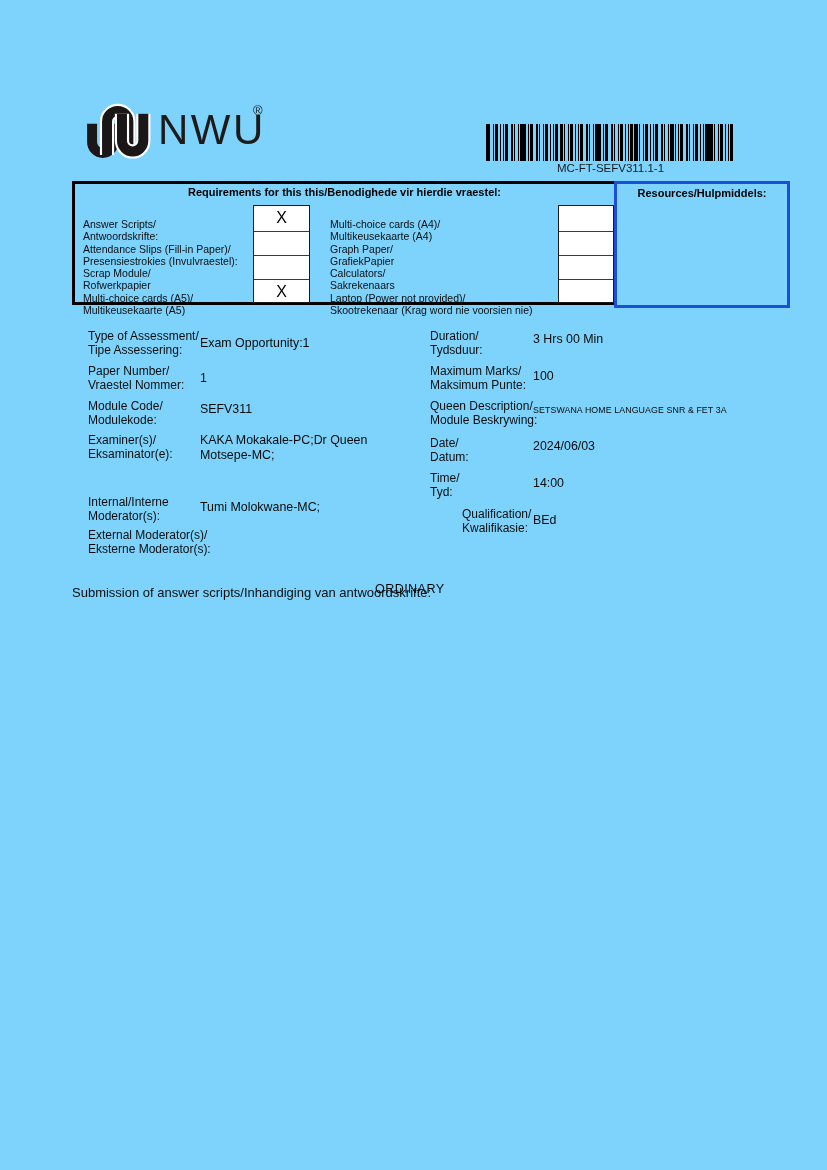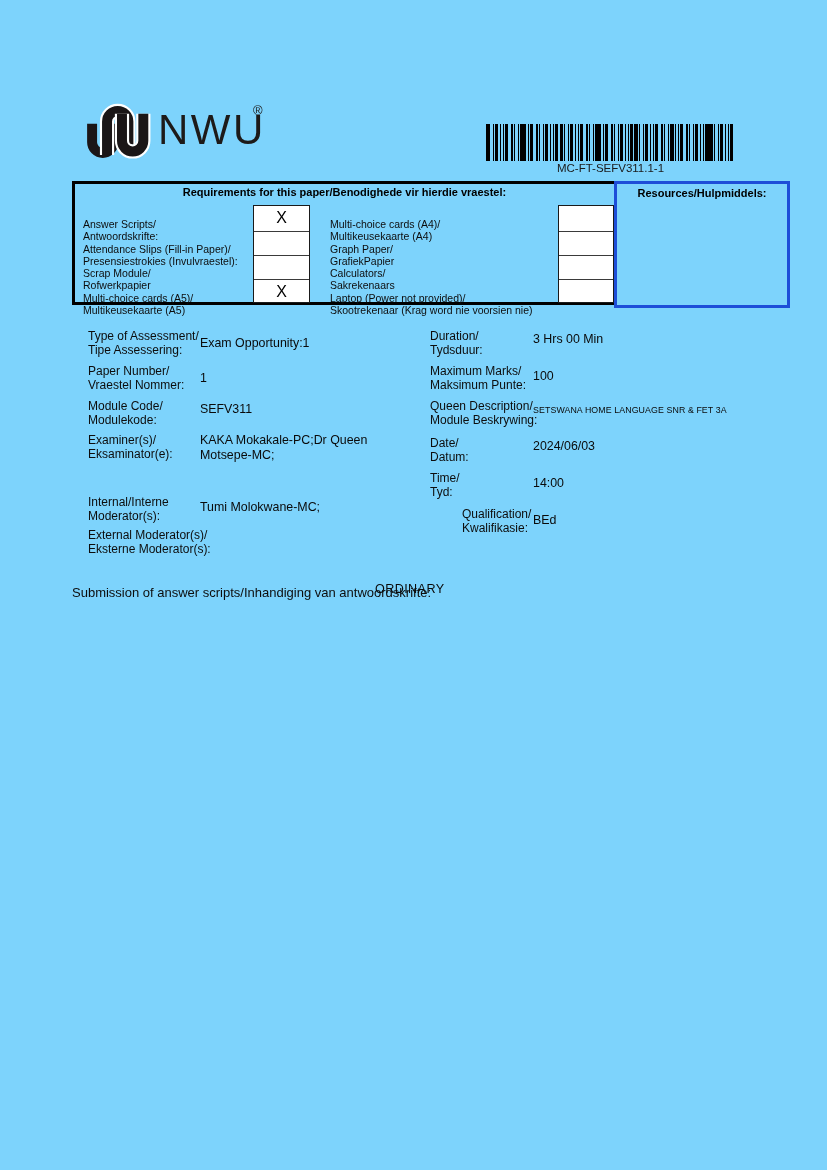--- a/index.html
+++ b/index.html
@@ -53,21 +53,21 @@
       <path d="M59,20 V58 a15,15 0 0 0 30,0 V20" fill="none" stroke="#1b1617" stroke-width="14"></path>
     </svg>
   </div>
   <div class="logo-word">NWU</div>
   <div class="logo-reg">®</div>
 
   <div class="barcode"></div>
   <div class="barcode-label">MC-FT-SEFV311.1-1</div>
 
   <div class="req-box">
-    <div class="req-header">Requirements for this paper/Benodighede vir hierdie vraestel:</div>
+    <div class="req-header">Requirements for this this/Benodighede vir hierdie vraestel:</div>
 
     <div class="req-label" style="left:8px;top:22px;">
       <div>Answer Scripts/</div>
         <div>Antwoordskrifte:</div>
     </div>
     <div class="req-label" style="left:8px;top:46.5px;">
       <div>Attendance Slips (Fill-in Paper)/</div>
         <div>Presensiestrokies (Invulvraestel):</div>
     </div>
     <div class="req-label" style="left:8px;top:71px;">

